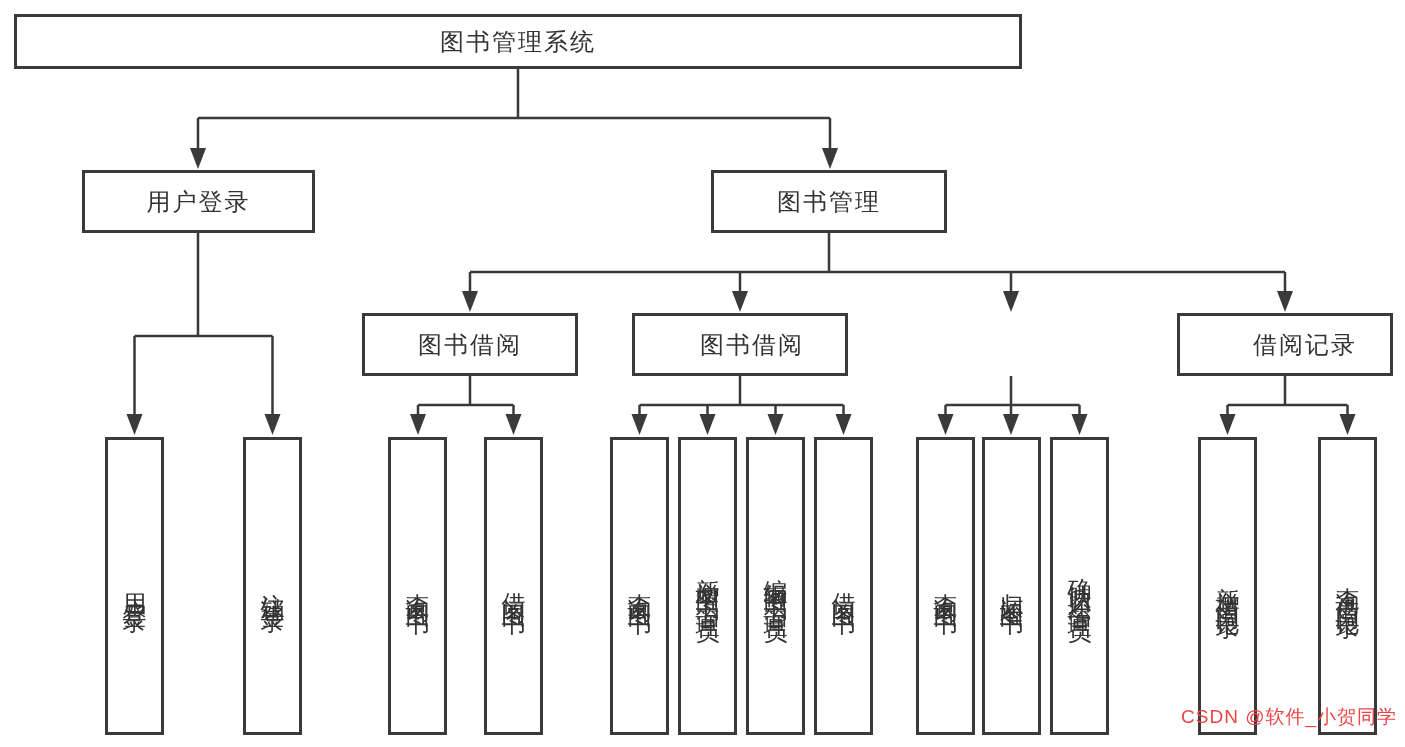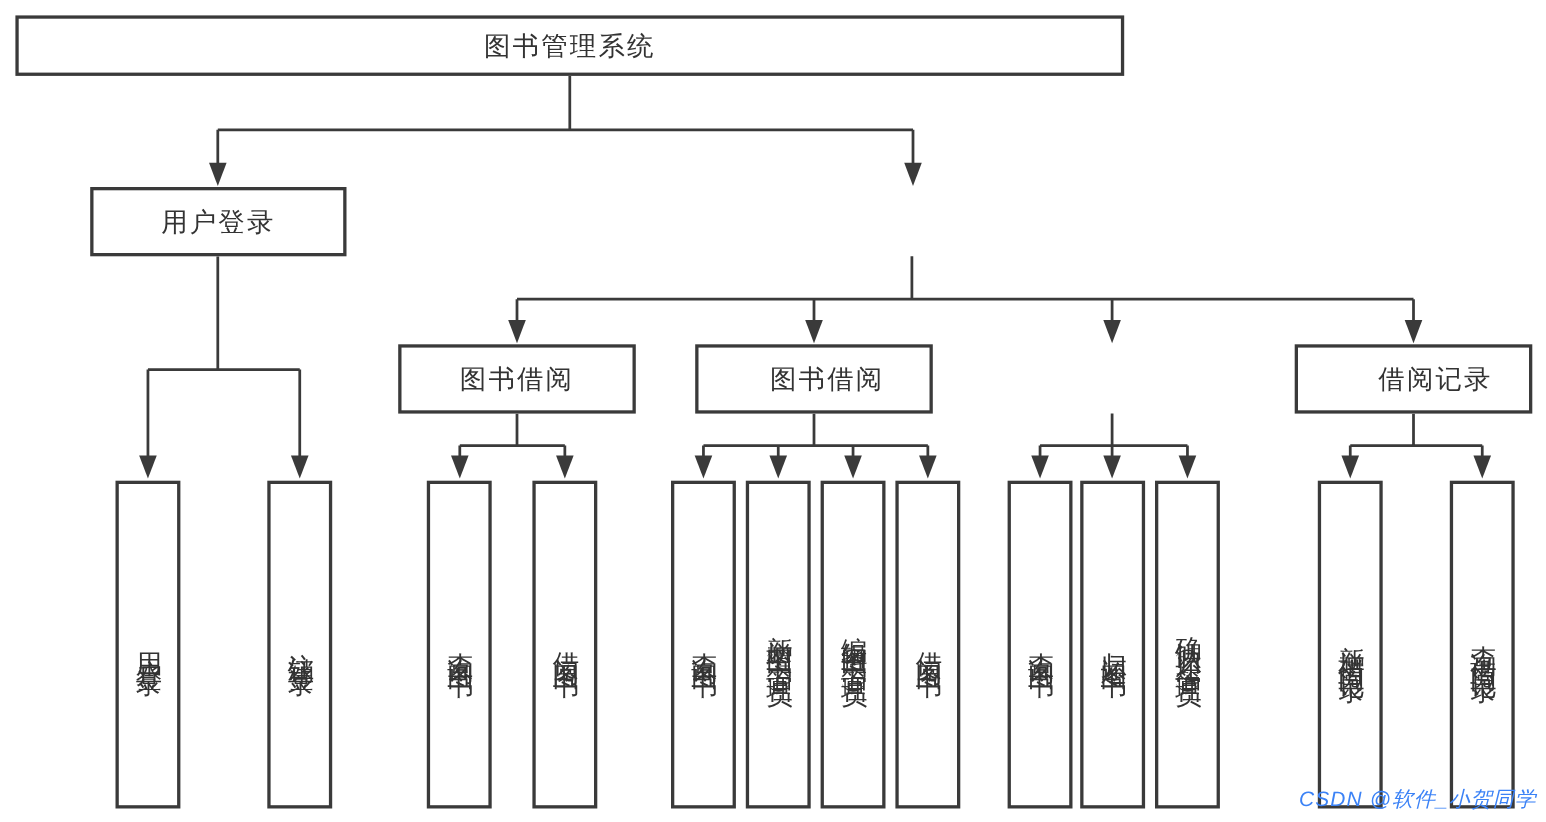--- a/index.html
+++ b/index.html
@@ -32,26 +32,25 @@
     letter-spacing:6px;
     line-height:1;
   }
   .root{left:14px;top:14px;width:1008px;height:55px;}
   .lvl2{top:170px;height:63px;}
   .lvl3{top:313px;height:63px;}
   .leaf{top:437px;width:59px;height:298px;}
   #watermark{
     position:absolute;
     right:8px;
-    bottom:7px;
+    bottom:17px;
     font-size:19px;
-    color:#3b82f6;
+    color:#ef4444;
     letter-spacing:1px;
     white-space:nowrap;
-    font-style:italic;
   }
 </style>
 </head>
 <body>
 
 <div id="stage">
 
   <svg id="wires" viewBox="0 0 1405 747" xmlns="http://www.w3.org/2000/svg">
     <g stroke="#3a3a3a" stroke-width="2.5" fill="none">
 
@@ -91,20 +90,23 @@
       <polygon points="1339.5,414 1355.5,414 1347.5,435"></polygon>
     </g>
   </svg>
 
   <div class="box h root">
     <span>图书管理系统</span>
   </div>
 
   <div class="box h lvl2" style="left:82px;width:233px;">
     <span>用户登录</span>
+  </div>
+  <div class="box h lvl2" style="left:711px;width:236px;">
+    <span>图书管理</span>
   </div>
 
   <div class="box h lvl3" style="left:362px;width:216px;">
     <span>图书借阅</span>
   </div>
   <div class="box h lvl3" style="left:632px;width:216px;padding-left:24px;">
     <span>图书借阅</span>
   </div>
   <div class="box h lvl3" style="left:1177px;width:216px;padding-left:40px;">
     <span>借阅记录</span>

